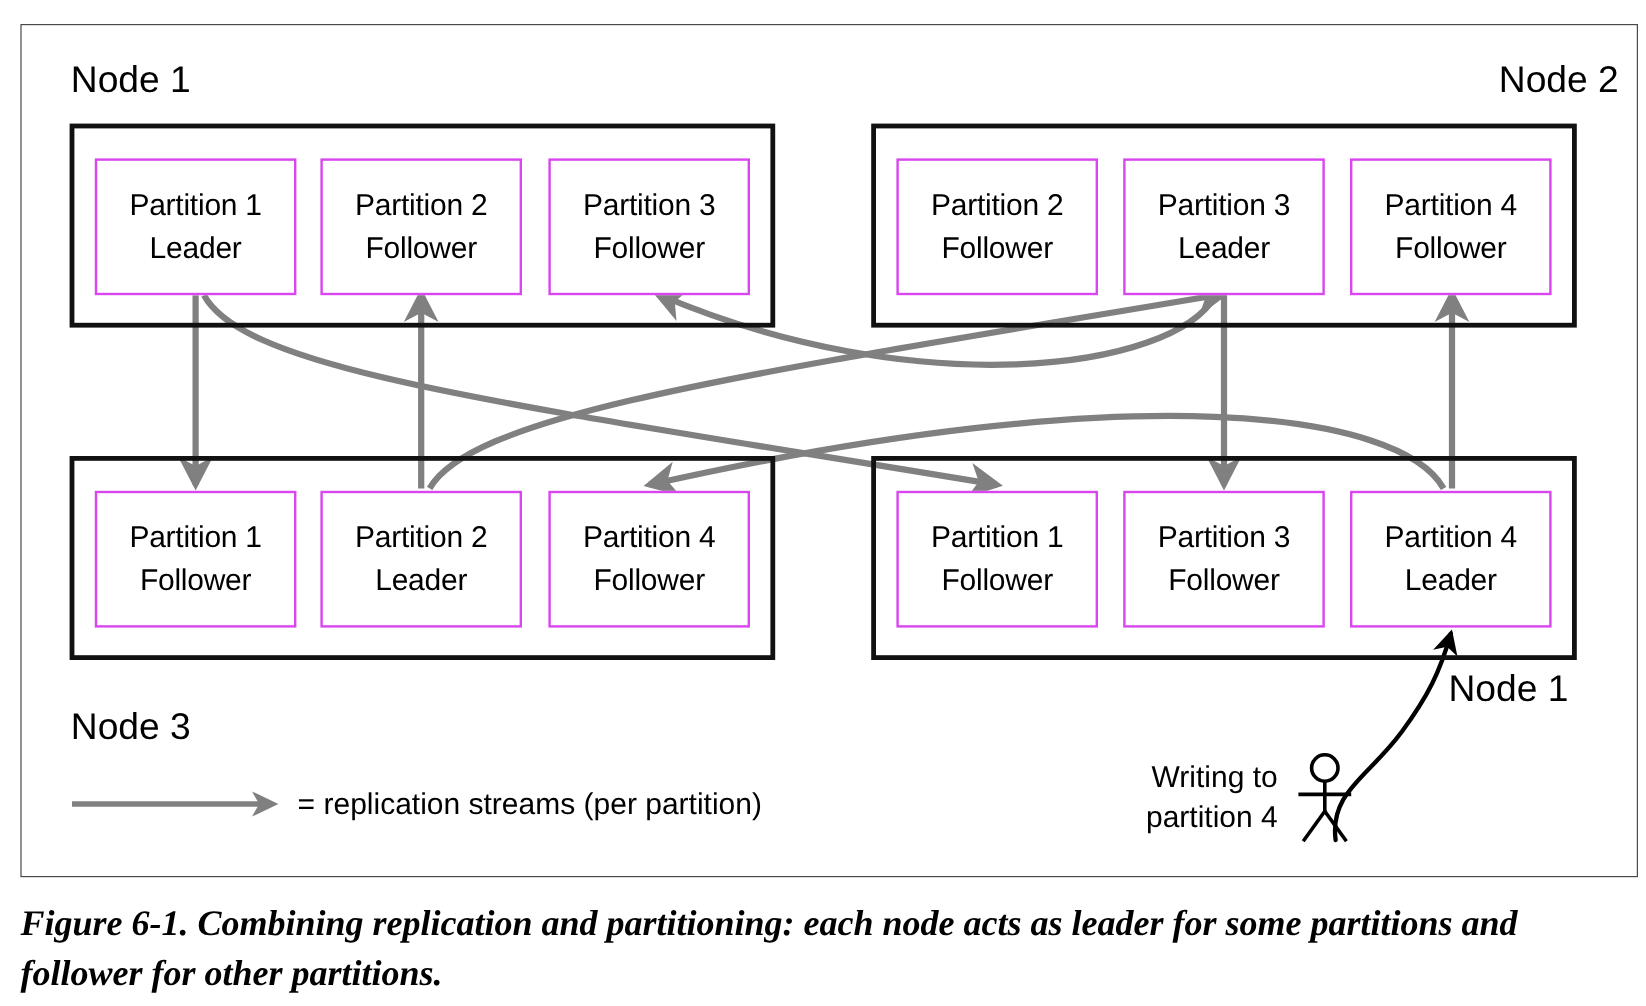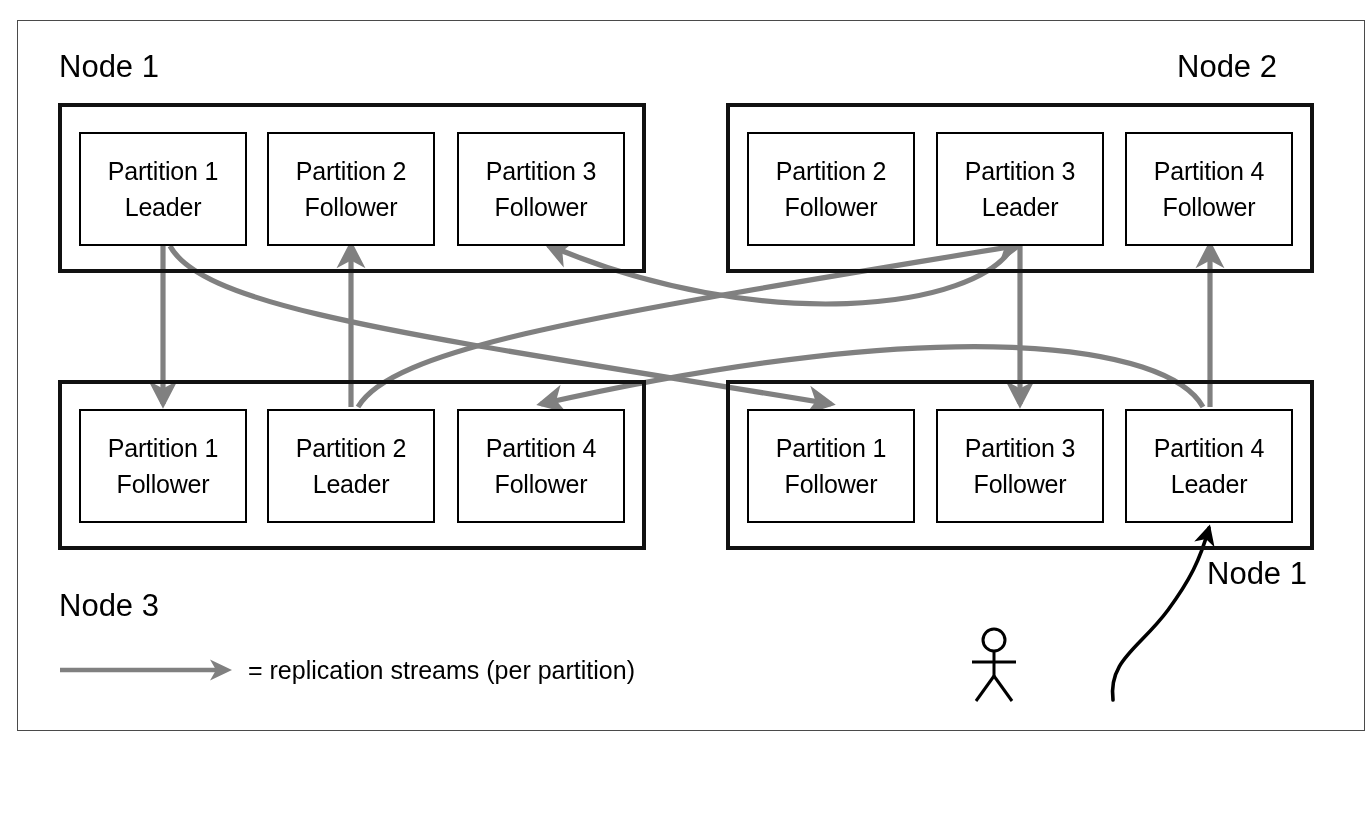--- a/index.html
+++ b/index.html
@@ -48,21 +48,21 @@
     z-index: 3;
   }
   #node-box-1 { left: 58px;  top: 103px; width: 588px; height: 170px; }
   #node-box-2 { left: 726px; top: 103px; width: 588px; height: 170px; }
   #node-box-3 { left: 58px;  top: 380px; width: 588px; height: 170px; }
   #node-box-4 { left: 726px; top: 380px; width: 588px; height: 170px; }
 
   
   .partition-box {
     position: absolute;
-    border: 2px solid #000000;
+    border: 2px solid #d946ef;
     box-sizing: border-box;
     background: #ffffff;
     width: 168px;
     height: 114px;
     display: flex;
     flex-direction: column;
     align-items: center;
     justify-content: center;
     z-index: 4;
   }
@@ -86,21 +86,21 @@
 
   
   .node-label {
     position: absolute;
     font-size: 31px;
     line-height: 38px;
     white-space: nowrap;
     z-index: 5;
   }
   #node-label-1 { left: 59px;  top: 48px; }
-  #node-label-2 { left: 1177px; top: 48px; }
+  #node-label-2 { left: 1249px; top: 48px; }
   #node-label-3 { left: 59px;  top: 587px; }
   #node-label-4 { left: 1207px; top: 555px; }
 
   
   #legend {
     position: absolute;
     left: 58px;
     top: 655px;
     display: flex;
     align-items: center;
@@ -253,23 +253,28 @@
 
   <div id="legend">
     <svg id="legend-arrow-svg" width="176" height="26" viewBox="0 0 176 26" xmlns="http://www.w3.org/2000/svg">
       <line x1="2" y1="13" x2="158" y2="13" stroke="#808080" stroke-width="4.6"></line>
       <path d="M 152 2.5 L 174 13 L 152 23.5 L 158 13 Z" fill="#808080"></path>
     </svg>
     <span id="legend-text">= replication streams (per partition)</span>
   </div>
 
   <div id="writer-annotation">
+    <div id="writer-text">
+      <div>Writing to</div>
+      <div>partition 4</div>
+    </div>
     <svg id="writer-figure-svg" width="54" height="76" viewBox="0 0 54 76" xmlns="http://www.w3.org/2000/svg">
       <circle cx="27" cy="13" r="11" fill="none" stroke="#000000" stroke-width="3"></circle>
       <line x1="27" y1="24" x2="27" y2="50" stroke="#000000" stroke-width="3"></line>
       <line x1="5" y1="35" x2="49" y2="35" stroke="#000000" stroke-width="3"></line>
       <line x1="27" y1="49" x2="9" y2="74" stroke="#000000" stroke-width="3"></line>
       <line x1="27" y1="49" x2="45" y2="74" stroke="#000000" stroke-width="3"></line>
     </svg>
   </div>
 
+  <div id="figure-caption">Figure 6-1. Combining replication and partitioning: each node acts as leader for some partitions and follower for other partitions.</div>
 
 </div>
 
 </body></html>

